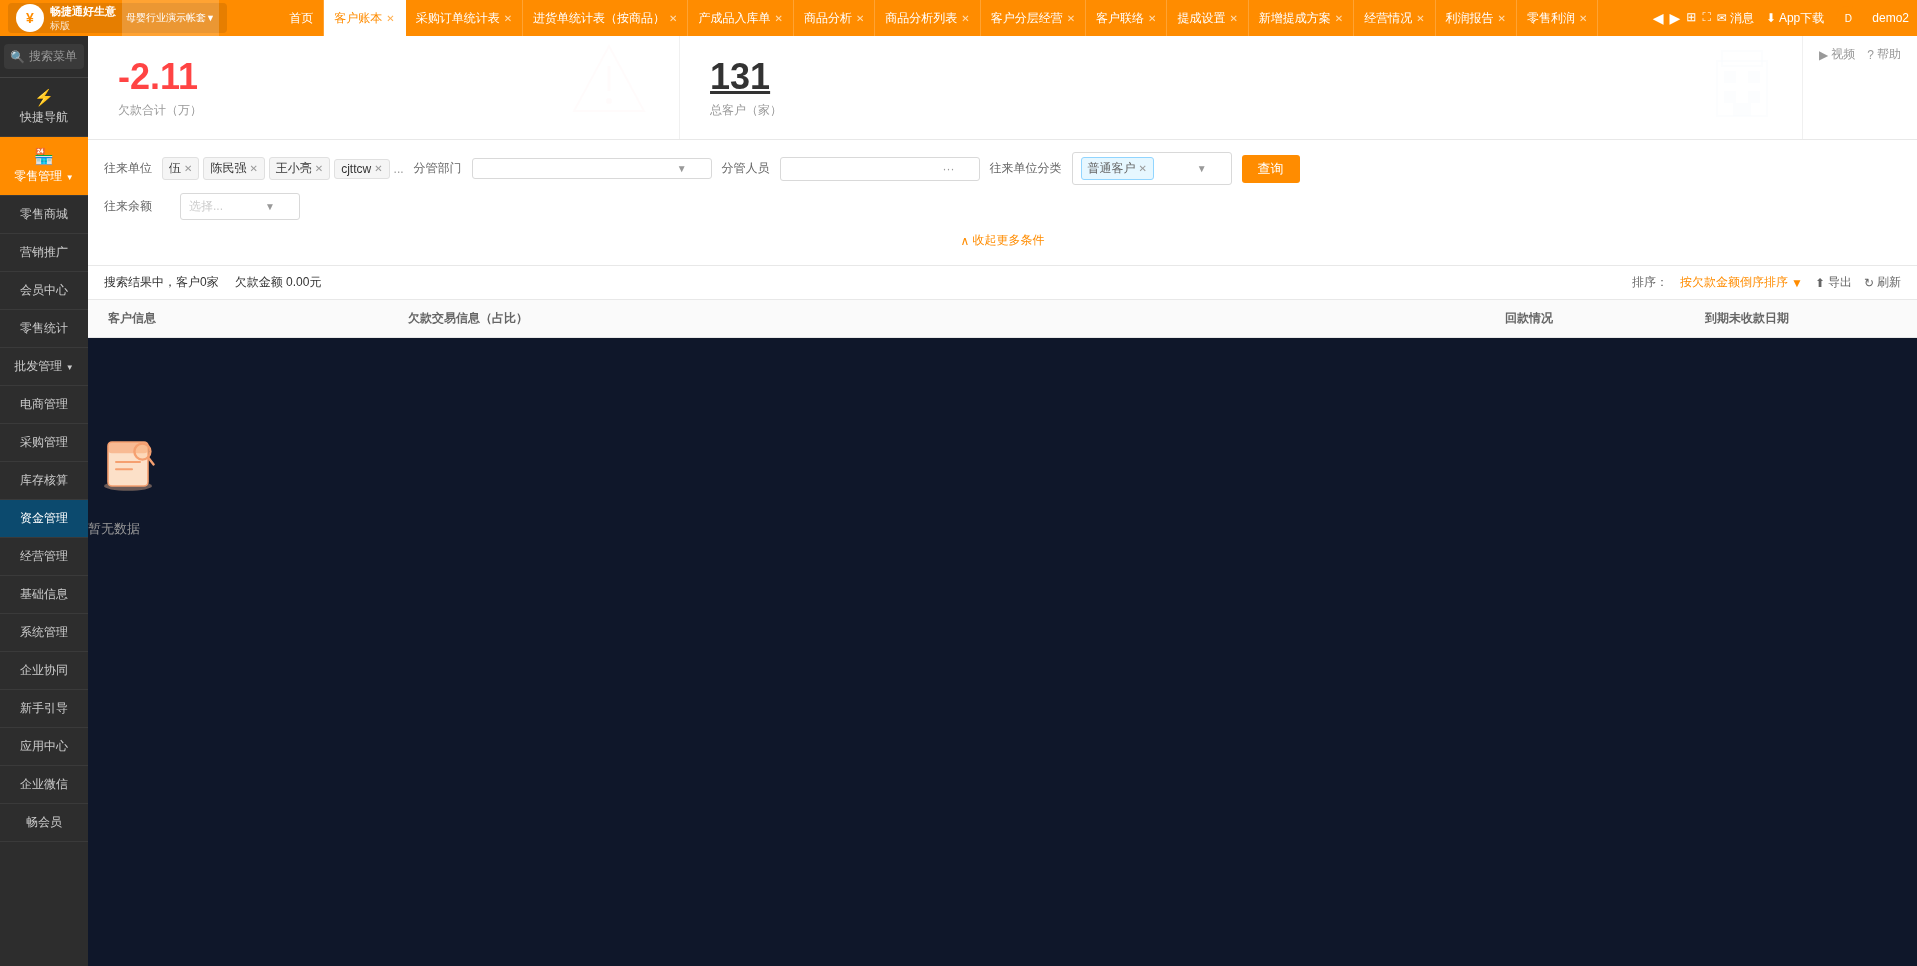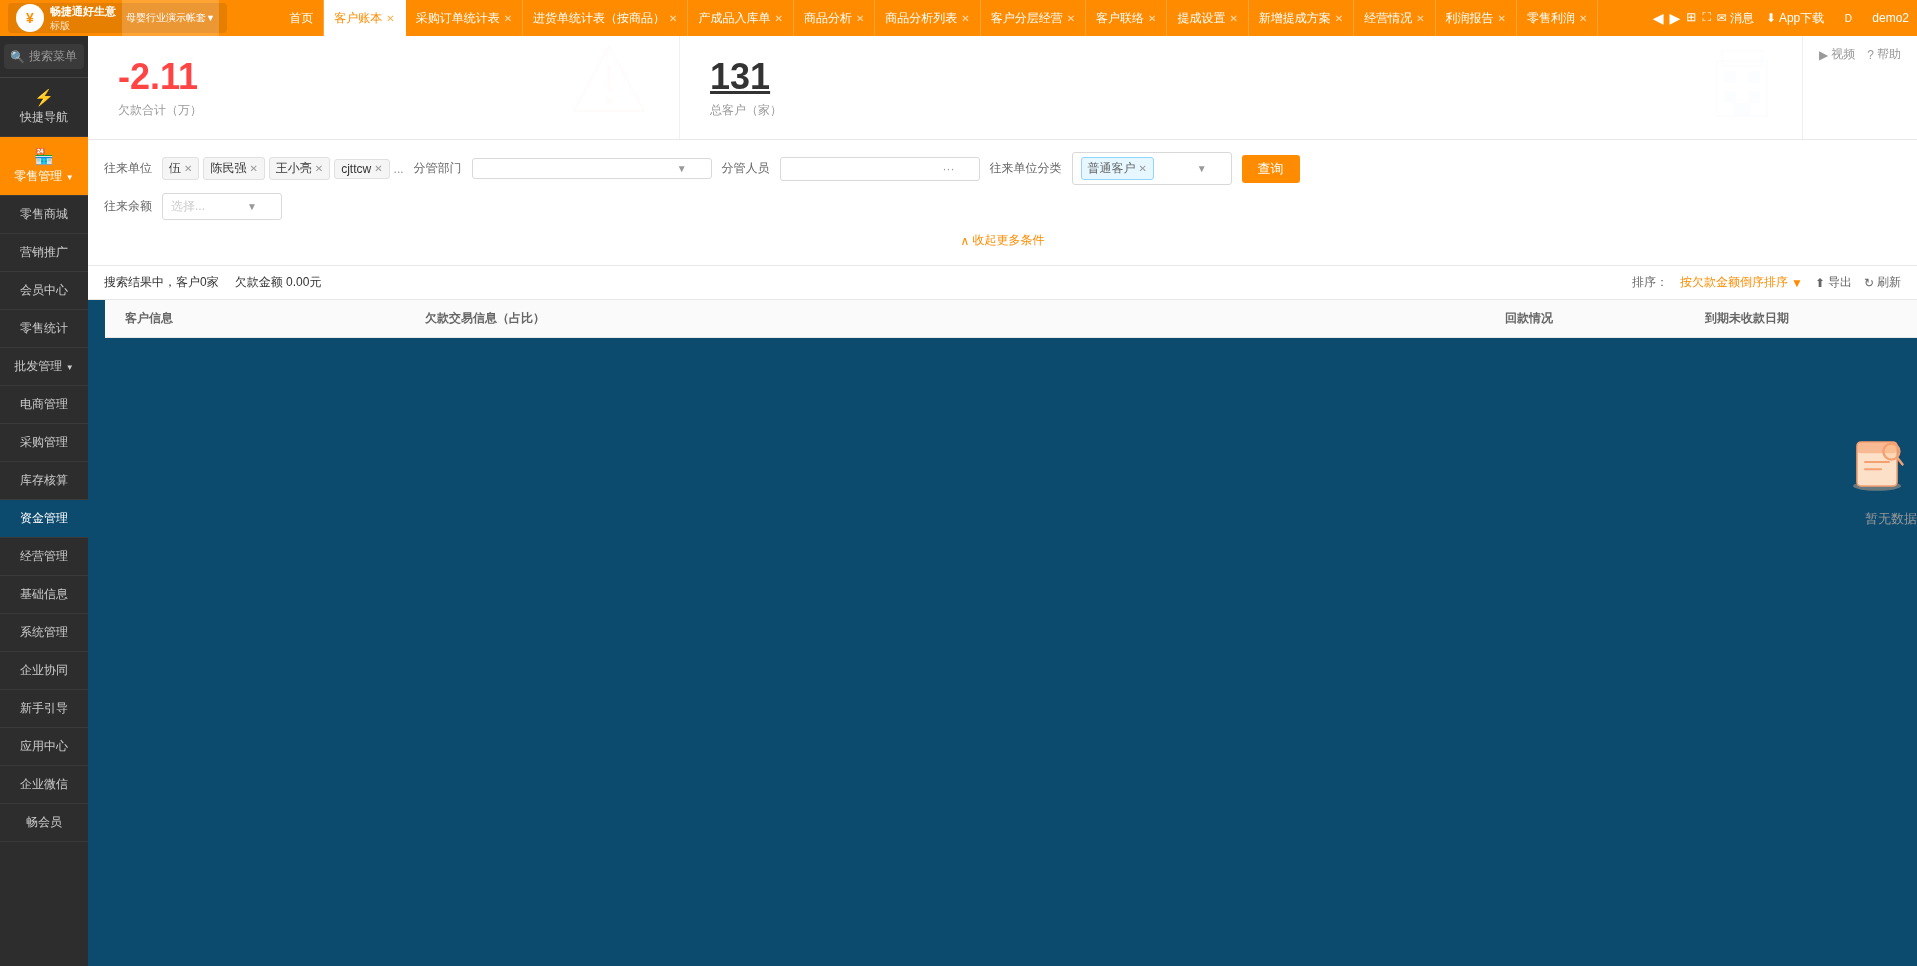--- a/index.html
+++ b/index.html
@@ -119,32 +119,32 @@
       background: #fff; padding: 8px 16px; display: flex; align-items: center; justify-content: space-between;
       border-bottom: 1px solid #e8e8e8; font-size: 12px; color: #333; flex-shrink: 0;
     }
     .result-bar .left { display: flex; gap: 16px; }
     .result-bar .right { display: flex; align-items: center; gap: 12px; }
     .result-bar .right .sort-label { color: #666; }
     .result-bar .sort-select { display: flex; align-items: center; gap: 3px; color: #ff8c00; cursor: pointer; }
     .result-bar .action-btn { display: flex; align-items: center; gap: 3px; color: #666; cursor: pointer; }
 
     
-    .table-area { background: #0c4a6e; flex: 1; padding-left: 17px; }
+    .table-area { background: #0f172a; flex: 1; }
     .table-header {
       display: grid; grid-template-columns: 300px 1fr 200px 200px;
       background: #fafafa; border-bottom: 1px solid #e8e8e8;
       padding: 10px 16px; font-size: 12px; color: #666; font-weight: bold;
     }
     .table-header span { padding: 0 4px; }
 
     
     .empty-state {
-      display: flex; flex-direction: column; align-items: flex-end; justify-content: center;
-      padding: 80px 0; color: #999; font-size: 13px;
+      display: flex; flex-direction: column; align-items: flex-start; justify-content: center;
+      padding: 80px 0; color: #999; font-size: 13px; gap: 10px;
     }
     .empty-svg { width: 80px; height: 80px; margin-bottom: 12px; }
 
     
     .arrow-down { font-size: 10px; color: #999; }
   </style>
 </head>
 <body>
 
 <div class="top-nav">
@@ -400,21 +400,21 @@
             <span class="tag-close">✕</span>
           </div>
           <span class="arrow-down">▼</span>
         </div>
 
         <button class="btn-query">查询</button>
       </div>
 
       <div class="filter-row">
         <span class="filter-label">往来余额</span>
-        <div class="filter-select" style="min-width:120px;">
+        <div class="filter-select" style="min-width:120px;margin-left:18px;">
           <span style="color:#ccc;font-size:12px;">选择...</span>
           <span class="arrow-down">▼</span>
         </div>
       </div>
 
       <div class="collapse-row">
         <div class="collapse-btn">
           <span>∧</span>
           <span>收起更多条件</span>
         </div>

